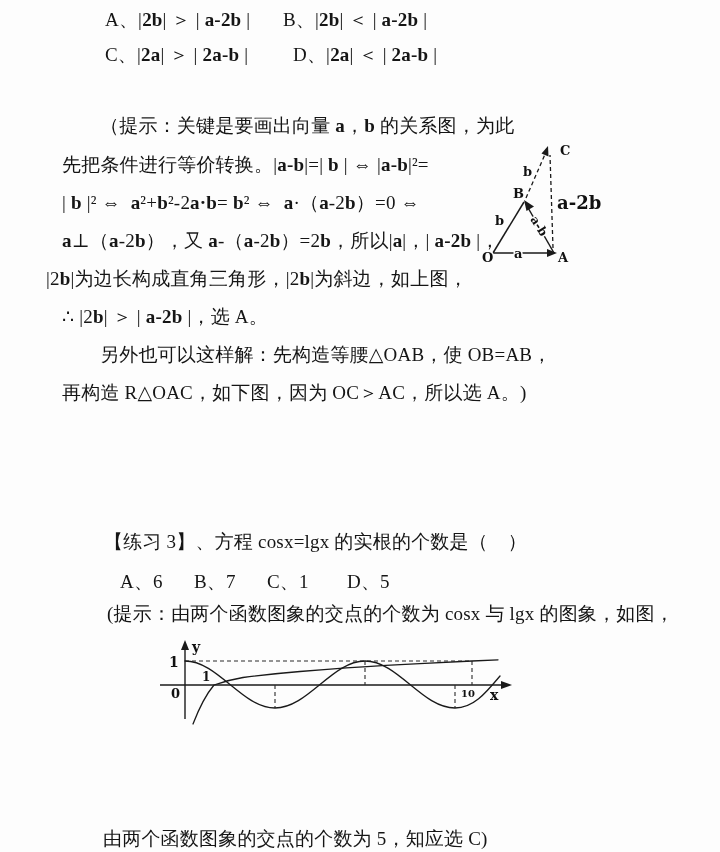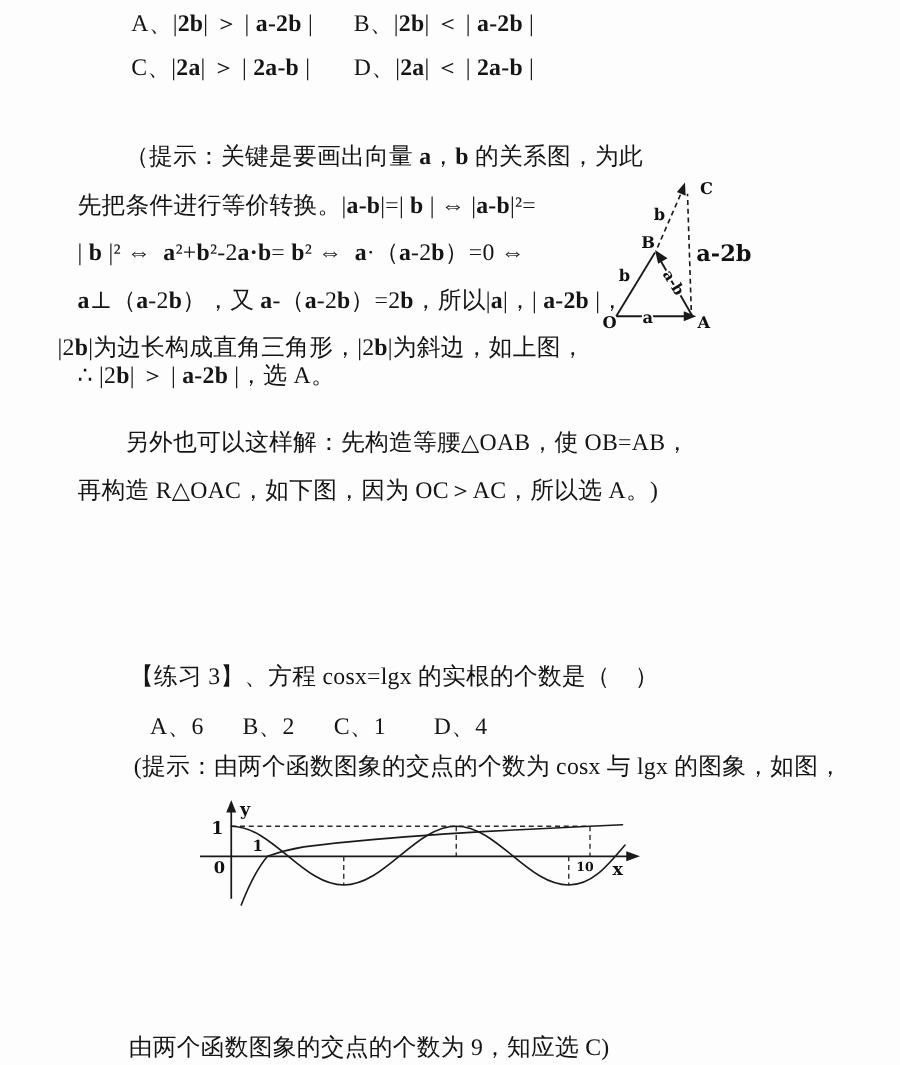--- a/index.html
+++ b/index.html
@@ -15,28 +15,28 @@
   .t b{font-weight:bold;}
   svg{position:absolute;overflow:visible;}
   svg text{font-family:"DejaVu Serif","Liberation Serif",serif;fill:#111;}
 </style>
 </head>
 <body>
 
 <div class="t" style="left:105px;top:8px">A、|<b>2b</b>| ＞ | <b>a-2b</b> |</div>
 <div class="t" style="left:283px;top:8px">B、|<b>2b</b>| ＜ | <b>a-2b</b> |</div>
 <div class="t" style="left:105px;top:43px">C、|<b>2a</b>| ＞ | <b>2a-b</b> |</div>
-<div class="t" style="left:283px;top:43px">D、|<b>2a</b>| ＜ | <b>2a-b</b> |</div>
+<div class="t" style="left:293px;top:43px">D、|<b>2a</b>| ＜ | <b>2a-b</b> |</div>
 
 <div class="t" style="left:100px;top:114px">（提示：关键是要画出向量 <b>a</b>，<b>b</b> 的关系图，为此</div>
 <div class="t" style="left:62px;top:153px">先把条件进行等价转换。|<b>a-b</b>|=| <b>b</b> | ⇔ |<b>a-b</b>|²=</div>
 <div class="t" style="left:62px;top:191px">| <b>b</b> |² ⇔  <b>a</b>²+<b>b</b>²-2<b>a·b</b>= <b>b</b>² ⇔  <b>a</b>·（<b>a</b>-2<b>b</b>）=0 ⇔</div>
 <div class="t" style="left:62px;top:229px"><b>a</b>⊥（<b>a</b>-2<b>b</b>），又 <b>a</b>-（<b>a</b>-2<b>b</b>）=2<b>b</b>，所以|<b>a</b>|，| <b>a-2b</b> |，</div>
 <div class="t" style="left:46px;top:267px">|2<b>b</b>|为边长构成直角三角形，|2<b>b</b>|为斜边，如上图，</div>
-<div class="t" style="left:62px;top:289px">∴ |2<b>b</b>| ＞ | <b>a-2b</b> |，选 A。</div>
+<div class="t" style="left:62px;top:305px">∴ |2<b>b</b>| ＞ | <b>a-2b</b> |，选 A。</div>
 <div class="t" style="left:100px;top:343px">另外也可以这样解：先构造等腰△OAB，使 OB=AB，</div>
 <div class="t" style="left:62px;top:381px">再构造 R△OAC，如下图，因为 OC＞AC，所以选 A。)</div>
 
 <svg style="left:478px;top:132px" width="150" height="138" viewBox="0 0 150 138">
   <g stroke="#1a1a1a" stroke-width="1.5" fill="none">
     <line x1="15" y1="121" x2="73" y2="121"></line>
     <line x1="15" y1="121" x2="46" y2="70"></line>
     <line x1="76" y1="121" x2="49" y2="74"></line>
   </g>
   <g stroke="#1a1a1a" stroke-width="1.3" stroke-dasharray="4 3" fill="none">
@@ -56,23 +56,23 @@
     <text x="36" y="126">a</text>
     <text x="17" y="93">b</text>
     <text x="45" y="44">b</text>
     <text x="52" y="95" font-size="12" transform="rotate(58 59 91)">a-b</text>
     <text x="79" y="77" font-size="18">a-2b</text>
   </g>
 </svg>
 
 <div class="t" style="left:104px;top:530px">【练习 3】、方程 cosx=lgx 的实根的个数是（    ）</div>
 <div class="t" style="left:120px;top:570px">A、6</div>
-<div class="t" style="left:194px;top:570px">B、2</div>
+<div class="t" style="left:194px;top:570px">B、7</div>
 <div class="t" style="left:267px;top:570px">C、1</div>
-<div class="t" style="left:347px;top:570px">D、4</div>
+<div class="t" style="left:347px;top:570px">D、5</div>
 <div class="t" style="left:107px;top:602px">(提示：由两个函数图象的交点的个数为 cosx 与 lgx 的图象，如图，</div>
 
 <svg style="left:152px;top:636px" width="372" height="118" viewBox="0 0 372 118">
   <g stroke="#1a1a1a" stroke-width="1.4" fill="none">
     <line x1="33" y1="9" x2="33" y2="83"></line>
     <line x1="8" y1="49" x2="352" y2="49"></line>
   </g>
   <g fill="#1a1a1a" stroke="none">
     <polygon points="33,4 29,14 37,14"></polygon>
     <polygon points="360,49 349,45 349,53"></polygon>
@@ -91,13 +91,13 @@
   <g font-weight="bold">
     <text x="40" y="16" font-size="14">y</text>
     <text x="17" y="31" font-size="14">1</text>
     <text x="19" y="62" font-size="13">0</text>
     <text x="50" y="45" font-size="12">1</text>
     <text x="309" y="61" font-size="10">10</text>
     <text x="338" y="64" font-size="14">x</text>
   </g>
 </svg>
 
-<div class="t" style="left:103px;top:827px">由两个函数图象的交点的个数为 9，知应选 C)</div>
+<div class="t" style="left:103px;top:827px">由两个函数图象的交点的个数为 5，知应选 C)</div>
 
 </body></html>

